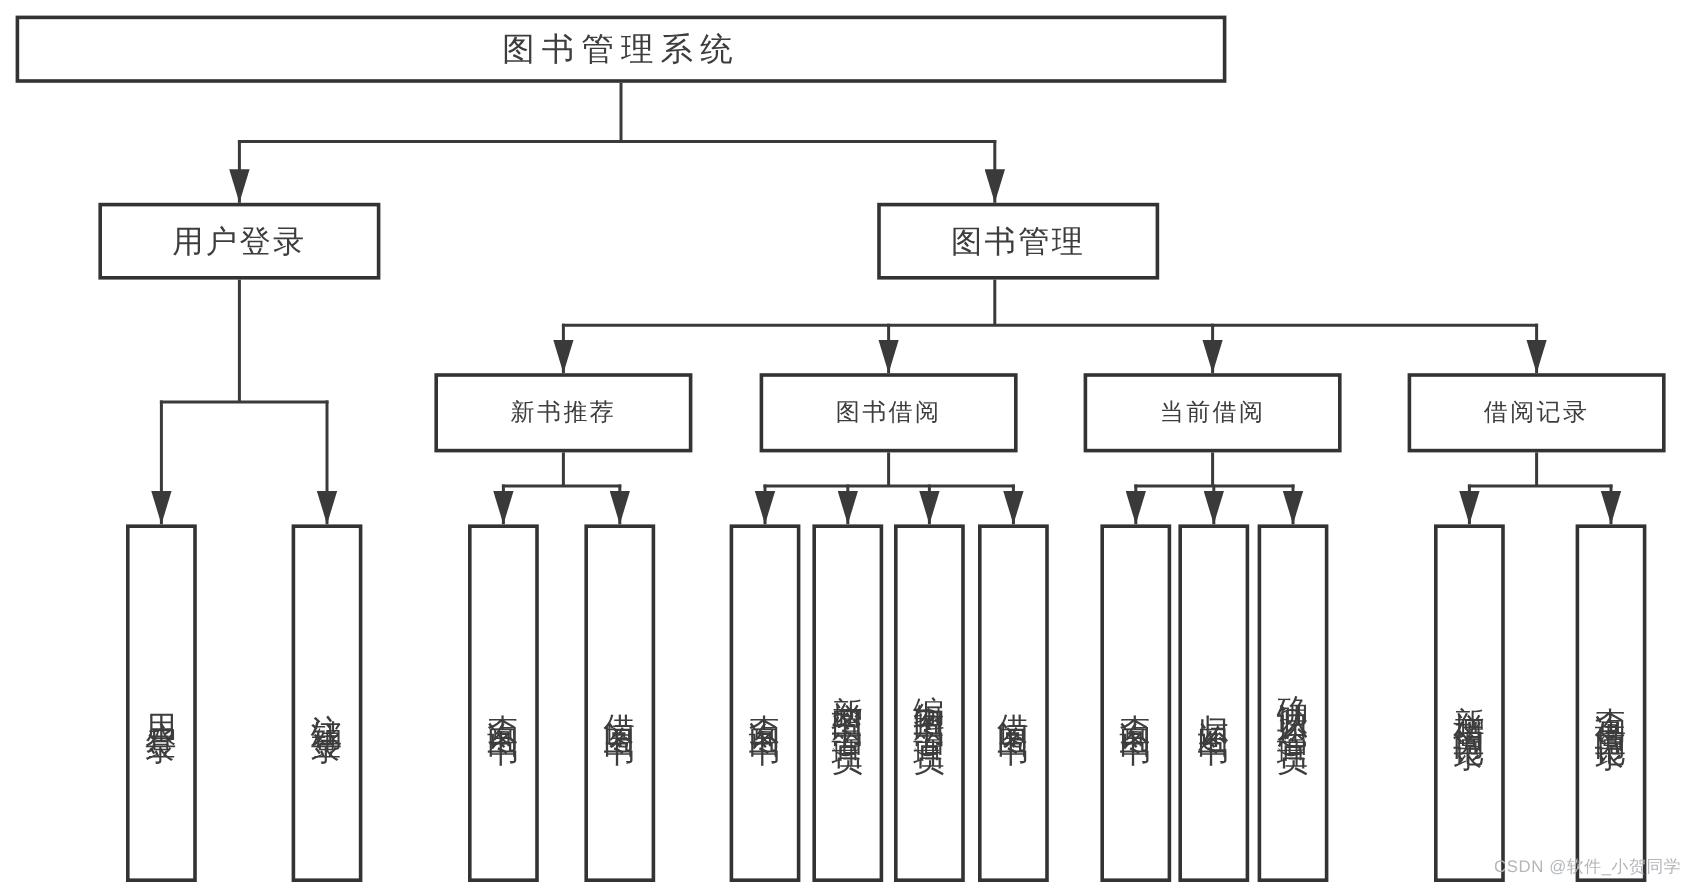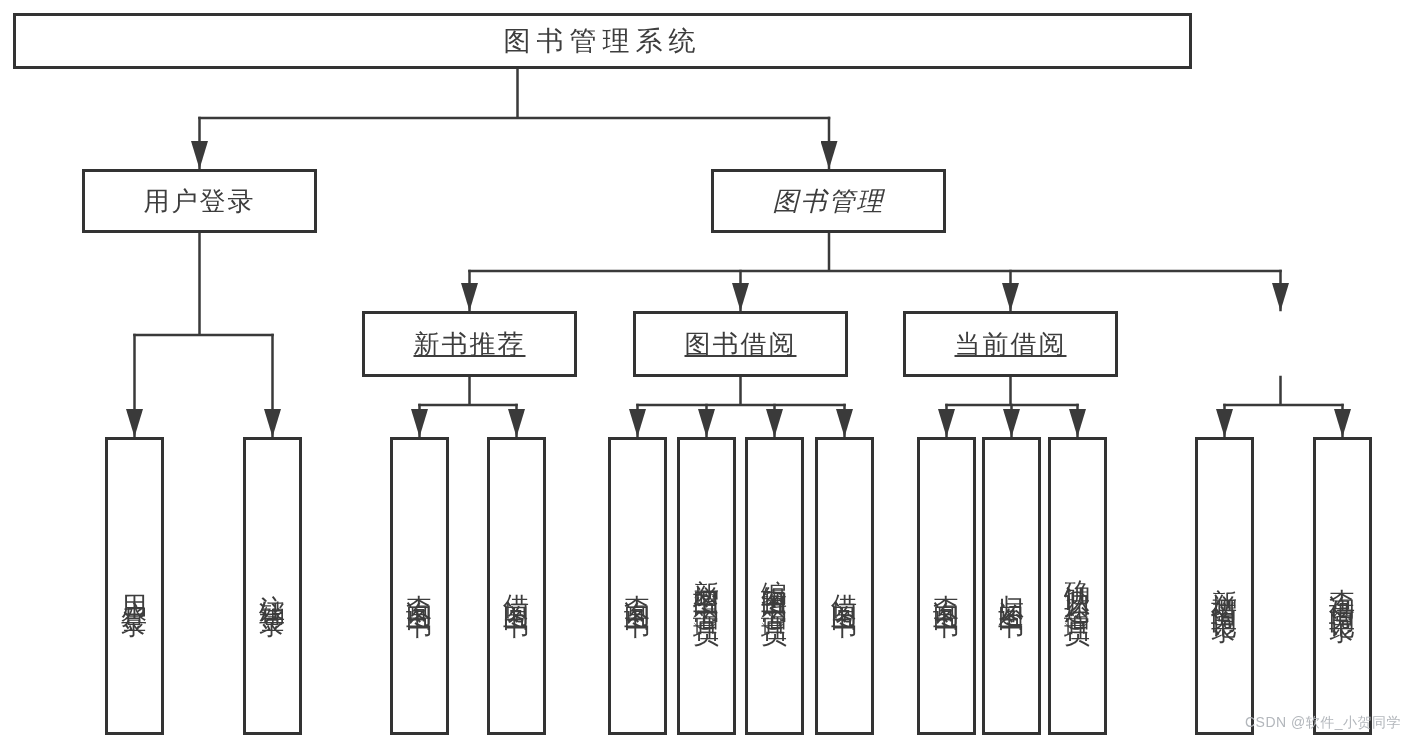--- a/index.html
+++ b/index.html
@@ -15,25 +15,25 @@
     position:absolute;
     box-sizing:border-box;
     border:3px solid #333333;
     background:#ffffff;
     display:flex;align-items:center;justify-content:center;
     color:#3d3d3d;
     z-index:1;
     text-align:center;
     line-height:1;
   }
-  #root-box{left:13px;top:13px;width:1179px;height:56px;font-size:27px;letter-spacing:6px;}
+  #root-box{left:13px;top:13px;width:1009px;height:56px;font-size:27px;letter-spacing:6px;}
   .l2{width:235px;height:64px;font-size:26px;letter-spacing:2px;}
   #l2-user{left:82px;top:169px;}
-  #l2-mgmt{left:711px;top:169px;font-style:italic;}
-  .l3{top:311px;width:215px;height:66px;font-size:26px;letter-spacing:2px;text-decoration:underline;}
+  #l2-mgmt{left:731px;top:169px;}
+  .l3{top:311px;width:215px;height:66px;font-size:20px;letter-spacing:2px;}
   #l3-rec{left:362px;}
   #l3-borrow{left:633px;}
   #l3-current{left:903px;text-align:center;}
   #l3-record{left:1173px;}
   .leaf{
     top:437px;width:59px;height:298px;
     font-size:26px;letter-spacing:6px;
     writing-mode:vertical-rl;
     text-orientation:mixed;
   }
@@ -114,20 +114,21 @@
   </svg>
 
   <div class="box" id="root-box">图书管理系统</div>
 
   <div class="box l2" id="l2-user">用户登录</div>
   <div class="box l2" id="l2-mgmt">图书管理</div>
 
   <div class="box l3" id="l3-rec">新书推荐</div>
   <div class="box l3" id="l3-borrow">图书借阅</div>
   <div class="box l3" id="l3-current">当前借阅</div>
+  <div class="box l3" id="l3-record">借阅记录</div>
 
   <div class="box leaf" id="lf-a1">用户登录</div>
   <div class="box leaf" id="lf-a2">注销登录</div>
 
   <div class="box leaf" id="lf-b1">查询图书</div>
   <div class="box leaf" id="lf-b2">借阅图书</div>
 
   <div class="box leaf" id="lf-c1">查询图书</div>
   <div class="box leaf" id="lf-c2">新增图书（管理员）</div>
   <div class="box leaf" id="lf-c3">编辑图书（管理员）</div>

